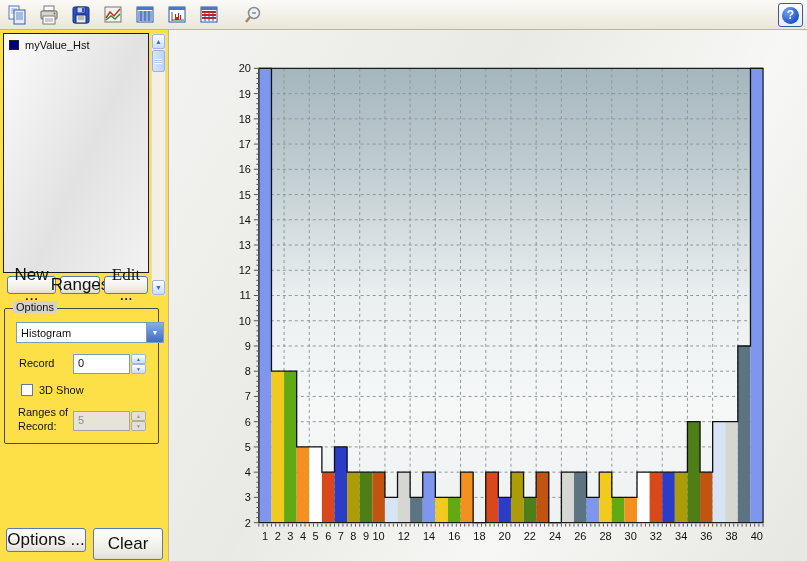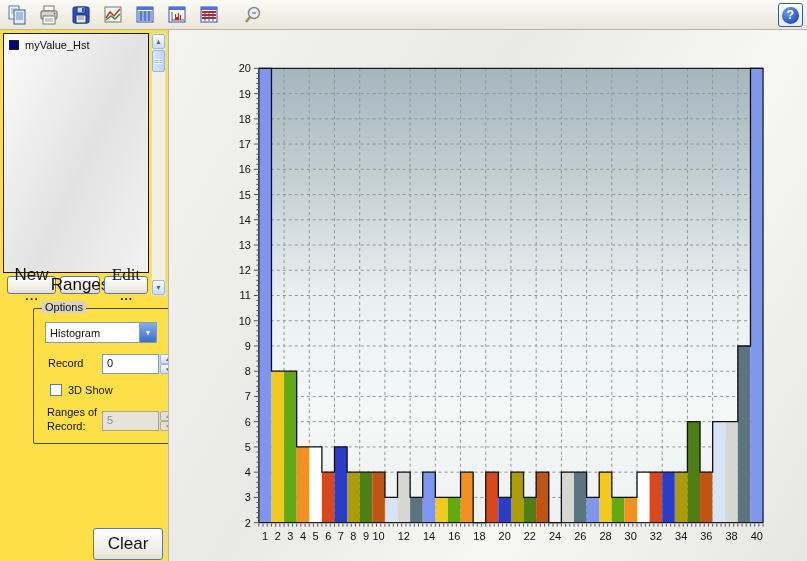--- a/index.html
+++ b/index.html
@@ -67,21 +67,21 @@
   
   .xpbtn {
     background:linear-gradient(#FFFFFF,#ECEAE1 80%,#E0DCD0);
     border:1px solid #5A78B8; border-radius:3px;
     font-family:inherit; font-size:17px; color:#111; text-align:center;
     display:flex; align-items:center; justify-content:center;
   }
   .row-btn { position:absolute; top:246px; height:18px; }
   
   .groupbox {
-    position:absolute; border:1px solid #4A4A4A; border-radius:2px; background:transparent;margin-left:29px;
+    position:absolute; border:1px solid #4A4A4A; border-radius:2px; background:transparent;
   }
   .group-label {
     position:absolute; top:-8px; left:8px; background:#D6D2C8; padding:0 3px; font-size:11px;
   }
   
   .combo {
     position:absolute; height:21px; border:1px solid #7F9DB9; background:#fff;
     display:flex; align-items:center;
   }
   .combo-text { flex:1; padding-left:4px; }
@@ -208,21 +208,21 @@
         </div>
       <div class="sb-btn sb-down">▼</div>
     </div>
 
     <div class="xpbtn row-btn" style="left:7px; width:49px;">New ...</div>
     <div class="xpbtn row-btn" style="left:60px; width:40px;">Ranges</div>
     <div class="xpbtn row-btn" style="left:104px; width:44px;font-family:Liberation Serif, serif;">Edit ...</div>
 
     <div class="groupbox" style="left:4px; top:278px; width:155px; height:136px;">
       <span class="group-label">Options</span>
-      <div class="combo" style="left:11px; top:13px; width:112px;">
+      <div class="combo" style="left:11px; top:13px; width:148px;">
         <span class="combo-text">Histogram</span>
         <span class="combo-btn">▼</span>
       </div>
       <span class="ctl-label" style="left:14px; top:48px;">Record</span>
       <div class="textedit" style="left:68px; top:45px; width:57px;">0</div>
       <div class="spin" style="left:126px; top:45px;">
         <div class="spin-b">▲</div>
         <div class="spin-b">▼</div>
       </div>
       <span class="checkbox" style="left:16px; top:75px;"></span>
@@ -230,20 +230,21 @@
       <span class="ctl-label" style="left:13px; top:97px;">Ranges of</span>
       <span class="ctl-label" style="left:13px; top:111px;">Record:</span>
       <div class="textedit disabled" style="left:68px; top:102px; width:57px;">5</div>
       <div class="spin disabled" style="left:126px; top:102px;">
         <div class="spin-b">▲</div>
         <div class="spin-b">▼</div>
       </div>
     </div>
 
 
+    <div class="xpbtn" style="position:absolute; left:6px; top:498px; width:80px; height:24px;">Options ...</div>
     <div class="xpbtn" style="position:absolute; left:93px; top:498px; width:70px; height:32px;">Clear</div>
   </div>
 
   <div class="main">
     <div class="chart-wrap" id="chart"><svg viewBox="0 0 639 531" width="100%" height="100%">
           <defs>
             <linearGradient id="pbg" x1="0" y1="0" x2="0" y2="1">
               <stop offset="0" stop-color="#A5B6BD"></stop>
               <stop offset="0.25" stop-color="#C4D0D4"></stop>
               <stop offset="0.5" stop-color="#EAEFF0"></stop>

